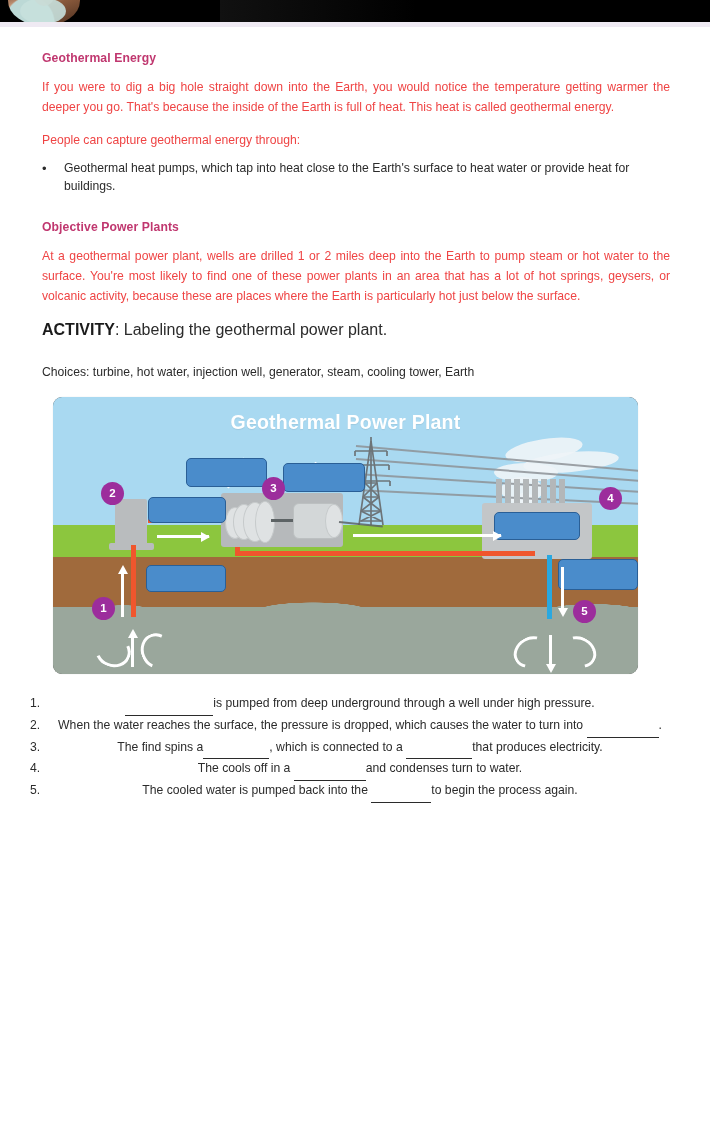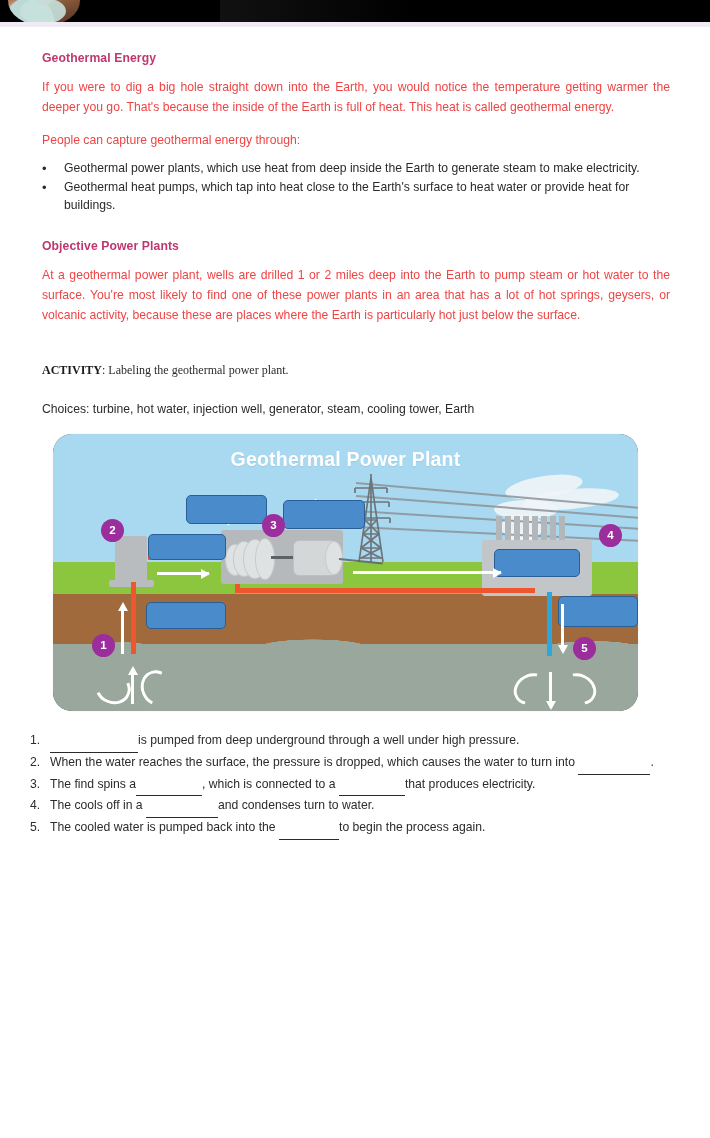--- a/index.html
+++ b/index.html
@@ -117,45 +117,44 @@
   }
   ul.bullets li::before {
     content: "\2022";
     position: absolute;
     left: 0; top: -1px;
     font-size: 13px;
     color: #2b2b2b;
   }
 
   .activity-block {
-    margin: 36px 40px 0 42px;
-    font-size: 12px;
+    margin: 12px 40px 0 42px;
+    font-size: 16px;
     line-height: 1.56;
     color: #2b2b2b;
-    font-family: Liberation Serif, serif;
   }
   .activity-block .lbl { font-weight: bold; color: #1b1b1b; }
   .activity-line-just { text-align: justify; }
   .choices {
     margin: 22px 40px 0 42px;
     font-size: 12.2px;
     color: #2b2b2b;
   }
 
   
   .diagram-wrap {
     position: relative;
     margin: 18px 0 0 53px;
     width: 585px;
     height: 277px;
   }
   .diagram {
     position: absolute;
     inset: 0;
-    border-radius: 19px;
+    border-radius: 9px;
     overflow: hidden;
     background: #404040;
     box-shadow: 0 0 0 0.5px rgba(0,0,0,0.04);
   }
   .sky { position:absolute; left:0; top:0; width:100%; height:136px; background:#a9d9f1; }
   .grass {
     position:absolute; left:0; top:128px; width:100%; height:35px;
     background:#8cc63e;
   }
   .soil {
@@ -325,20 +324,21 @@
     list-style: none;
     counter-reset: step;
   }
   ol.steps li {
     position: relative;
     padding-left: 20px;
     font-size: 12.2px;
     line-height: 1.45;
     color: #2b2b2b;
     margin-bottom: 1px;
+    text-align: center;
   }
   ol.steps li::before {
     counter-increment: step;
     content: counter(step) ".";
     position: absolute;
     left: 0; top: 0;
   }
   .blank-line {
     display: inline-block;
     border-bottom: 1.1px solid #2b2b2b;
@@ -355,21 +355,20 @@
 <div class="band-underline"></div>
 
 <div class="page">
 
 
   <h2 class="sec-head">Geothermal Energy</h2>
   <p class="para">If you were to dig a big hole straight down into the Earth, you would notice the temperature getting warmer the deeper you go. That's because the inside of the Earth is full of heat. This heat is called geothermal energy.</p>
   <p class="para nojustify">People can capture geothermal energy through:</p>
 
   <ul class="bullets">
-    <li>Geothermal power plants, which use heat from deep inside the Earth to generate steam to make electricity.</li>
     <li>Geothermal heat pumps, which tap into heat close to the Earth's surface to heat water or provide heat for buildings.</li>
   </ul>
 
   <h2 class="sec-head">Objective Power Plants</h2>
   <p class="para">At a geothermal power plant, wells are drilled 1 or 2 miles deep into the Earth to pump steam or hot water to the surface. You're most likely to find one of these power plants in an area that has a lot of hot springs, geysers, or volcanic activity, because these are places where the Earth is particularly hot just below the surface.</p>
 
   <div class="activity-block">
     <div><span class="lbl">ACTIVITY</span><span>: Labeling the geothermal power plant.</span></div>
   </div>
 

